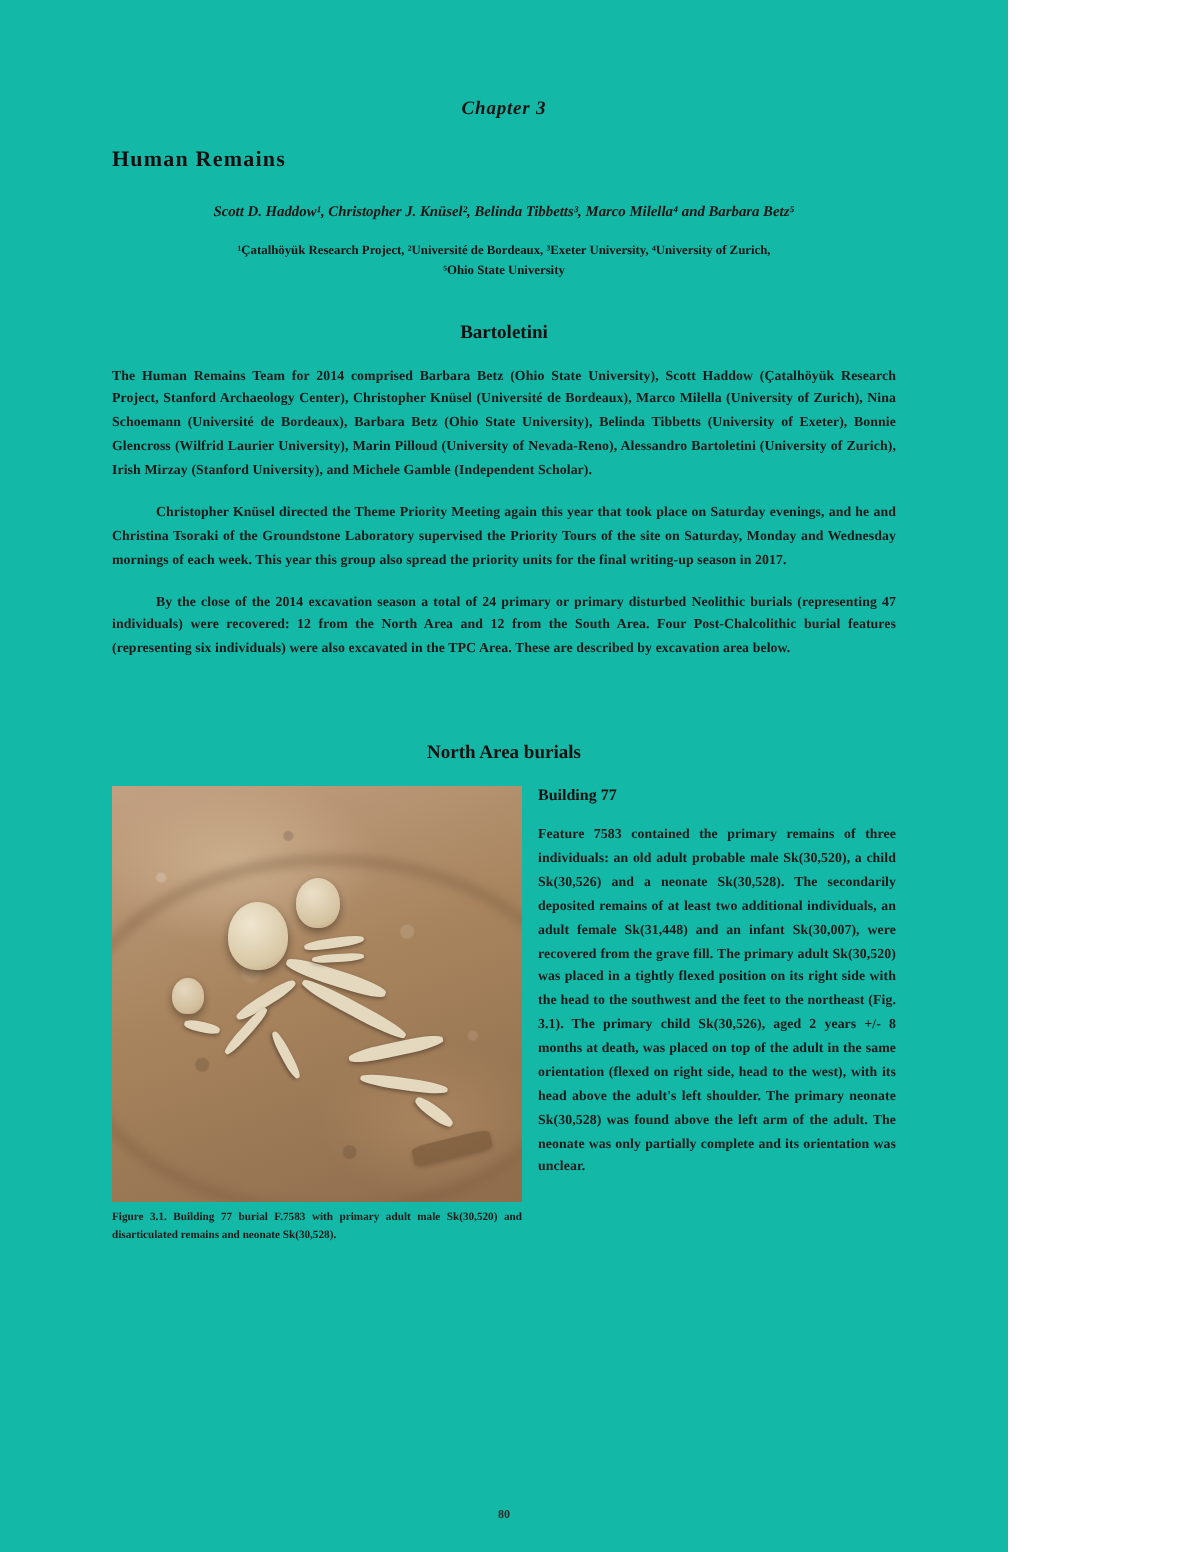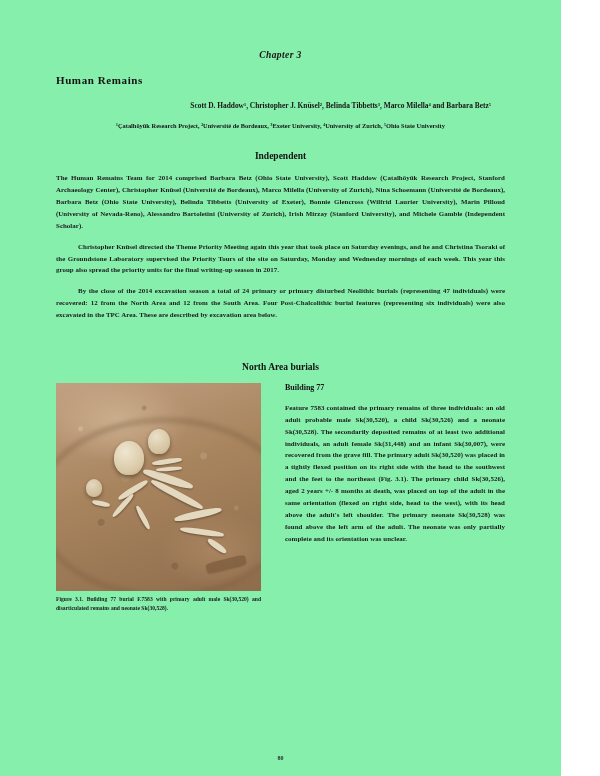--- a/index.html
+++ b/index.html
@@ -8,48 +8,49 @@
   }
   body {
     width: 600px;
     height: 776px;
     background: #ffffff;
     font-family: "Liberation Serif", serif;
     color: #1b1b1b;
   }
   .page {
     position: relative;
-    width: 561px;
+    width: 504px;
     height: 776px;
     box-sizing: border-box;
     padding: 42px 56px 26px 56px;
-    background: #86efac;
+    background: #14b8a6;
     overflow: hidden;
   }
   .chapter-label {
     text-align: center;
     font-size: 9.5px;
     font-weight: bold;
     font-style: italic;
     letter-spacing: 0.4px;
     margin: 8px 0 14px 0;
     color: #141414;
   }
   .chapter-title {
     text-align: left;
     font-size: 11px;
     font-weight: bold;
     letter-spacing: 0.6px;
     margin: 0 0 14px 0;
     color: #111;
   }
   .authors {
-    text-align: right;
+    text-align: center;
     font-size: 7.4px;
     font-weight: bold;
+    font-style: italic;
     line-height: 1.5;
     margin: 0 14px 10px 14px;
     color: #141414;
   }
   .affiliations {
     text-align: center;
     font-size: 6.4px;
     font-weight: bold;
     line-height: 1.6;
     margin: 0 58px 20px 58px;
@@ -73,21 +74,21 @@
     margin: 0 0 9px 0;
     color: #1a1a1a;
     font-weight: bold;
     letter-spacing: 0.05px;
   }
   p.body.indent {
     text-indent: 22px;
   }
   .two-col {
     display: flex;
-    gap: 24px;
+    gap: 8px;
     margin-top: 8px;
   }
   .col-left {
     width: 205px;
     flex: 0 0 205px;
   }
   .col-right {
     flex: 1 1 auto;
   }
   .figure {
@@ -169,21 +170,21 @@
 <div class="page">
 
   <div class="chapter-label">Chapter 3</div>
 
   <div class="chapter-title">Human Remains</div>
 
   <div class="authors">Scott D. Haddow¹, Christopher J. Knüsel², Belinda Tibbetts³, Marco Milella⁴ and Barbara Betz⁵</div>
 
   <div class="affiliations">¹Çatalhöyük Research Project, ²Université de Bordeaux, ³Exeter University, ⁴University of Zurich, ⁵Ohio State University</div>
 
-  <div class="section-head">Independent</div>
+  <div class="section-head">Bartoletini</div>
 
   <p class="body">The Human Remains Team for 2014 comprised Barbara Betz (Ohio State University), Scott Haddow (Çatalhöyük Research Project, Stanford Archaeology Center), Christopher Knüsel (Université de Bordeaux), Marco Milella (University of Zurich), Nina Schoemann (Université de Bordeaux), Barbara Betz (Ohio State University), Belinda Tibbetts (University of Exeter), Bonnie Glencross (Wilfrid Laurier University), Marin Pilloud (University of Nevada-Reno), Alessandro Bartoletini (University of Zurich), Irish Mirzay (Stanford University), and Michele Gamble (Independent Scholar).</p>
   <p class="body indent">Christopher Knüsel directed the Theme Priority Meeting again this year that took place on Saturday evenings, and he and Christina Tsoraki of the Groundstone Laboratory supervised the Priority Tours of the site on Saturday, Monday and Wednesday mornings of each week. This year this group also spread the priority units for the final writing-up season in 2017.</p>
   <p class="body indent">By the close of the 2014 excavation season a total of 24 primary or primary disturbed Neolithic burials (representing 47 individuals) were recovered: 12 from the North Area and 12 from the South Area. Four Post-Chalcolithic burial features (representing six individuals) were also excavated in the TPC Area. These are described by excavation area below.</p>
 
   <div class="section-head left">North Area burials</div>
 
   <div class="two-col">
 
     <div class="col-left">

